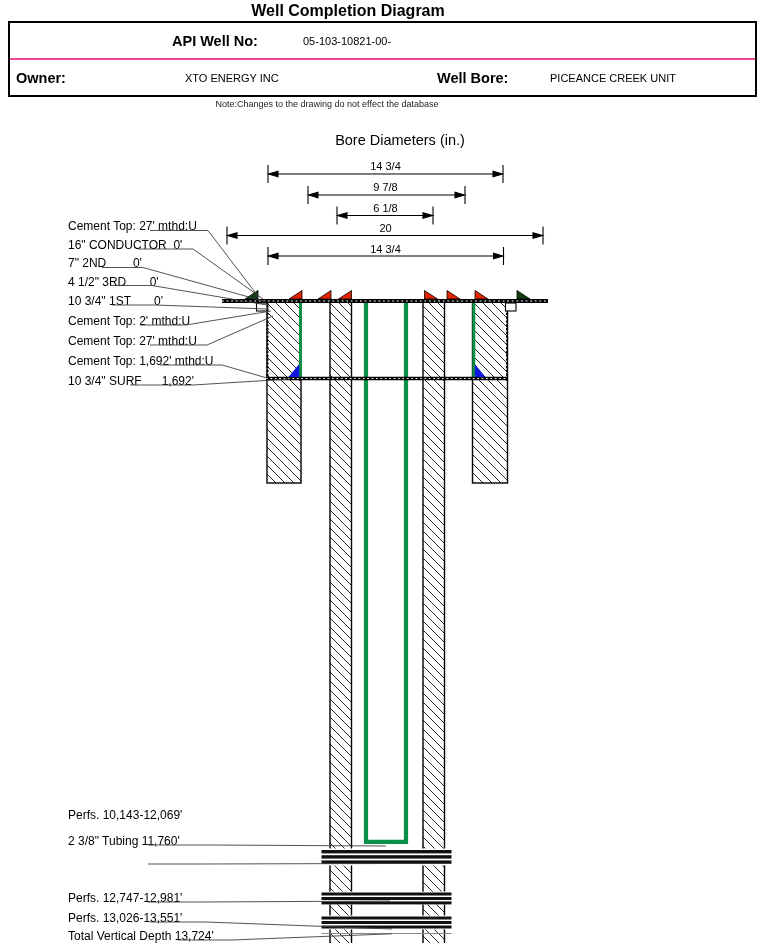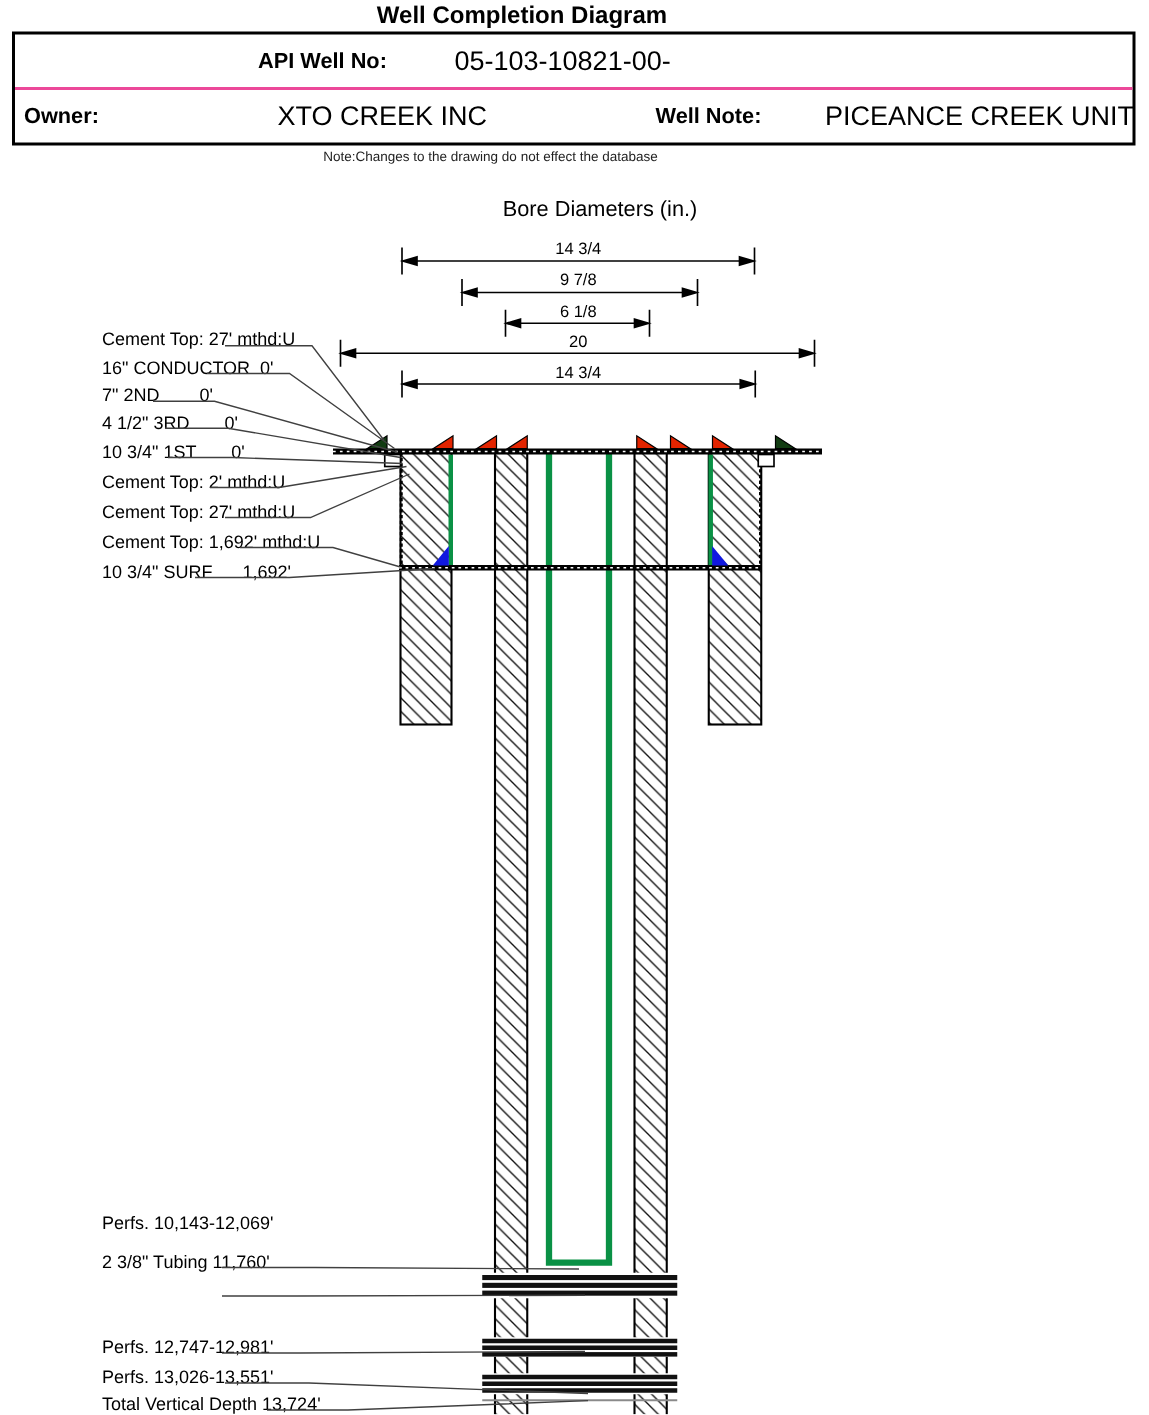--- a/index.html
+++ b/index.html
@@ -5,21 +5,21 @@
   html,body{margin:0;padding:0;background:#fff;}
   .page{position:relative;width:766px;height:943px;background:#fff;overflow:hidden;
         font-family:"Liberation Sans","DejaVu Sans",sans-serif;color:#000;}
   .abs{position:absolute;}
   .doc-title{top:2px;left:0;width:696px;text-align:center;font-size:16px;font-weight:bold;}
   
   .info-table{left:8px;top:21px;width:749px;height:76px;border:2px solid #000;box-sizing:border-box;
               display:flex;flex-direction:column;}
   .trow{position:relative;flex:1;padding-left:21px;}
   .trow + .trow{border-top:2px solid #ec4899;}
-  .cell{position:absolute;top:50%;transform:translateY(-50%);white-space:pre;font-size:18px;}
+  .cell{position:absolute;top:50%;transform:translateY(-50%);white-space:pre;font-size:11px;}
   .cell.b{font-weight:bold;font-size:14.5px;}
   .note{top:99px;left:0;width:654px;text-align:center;font-size:9px;color:#222;}
   .bore-title{top:132px;left:0;width:800px;text-align:center;font-size:14.5px;}
   .dim-label{left:0;width:771px;text-align:center;font-size:11px;}
   .dlabel{font-size:12px;white-space:pre;}
   svg{position:absolute;left:0;top:0;}
 </style>
 </head>
 <body>
 
@@ -27,22 +27,22 @@
 
   <div class="abs doc-title">Well Completion Diagram</div>
 
   <div class="abs info-table">
     <div class="trow">
       <span class="cell b" style="left:162px">API Well No:</span>
       <span class="cell" style="left:293px">05-103-10821-00-</span>
     </div>
     <div class="trow">
       <span class="cell b" style="left:6px">Owner:</span>
-      <span class="cell" style="left:175px">XTO CREEK INC</span>
-      <span class="cell b" style="left:427px">Well Note:</span>
+      <span class="cell" style="left:175px">XTO ENERGY INC</span>
+      <span class="cell b" style="left:427px">Well Bore:</span>
       <span class="cell" style="left:540px">PICEANCE CREEK UNIT</span>
     </div>
   </div>
 
   <div class="abs note">Note:Changes to the drawing do not effect the database</div>
   <div class="abs bore-title">Bore Diameters (in.)</div>
 
   <div class="abs dim-label" style="top:160px">14 3/4</div>
   <div class="abs dim-label" style="top:181px">9 7/8</div>
   <div class="abs dim-label" style="top:201.5px">6 1/8</div>

